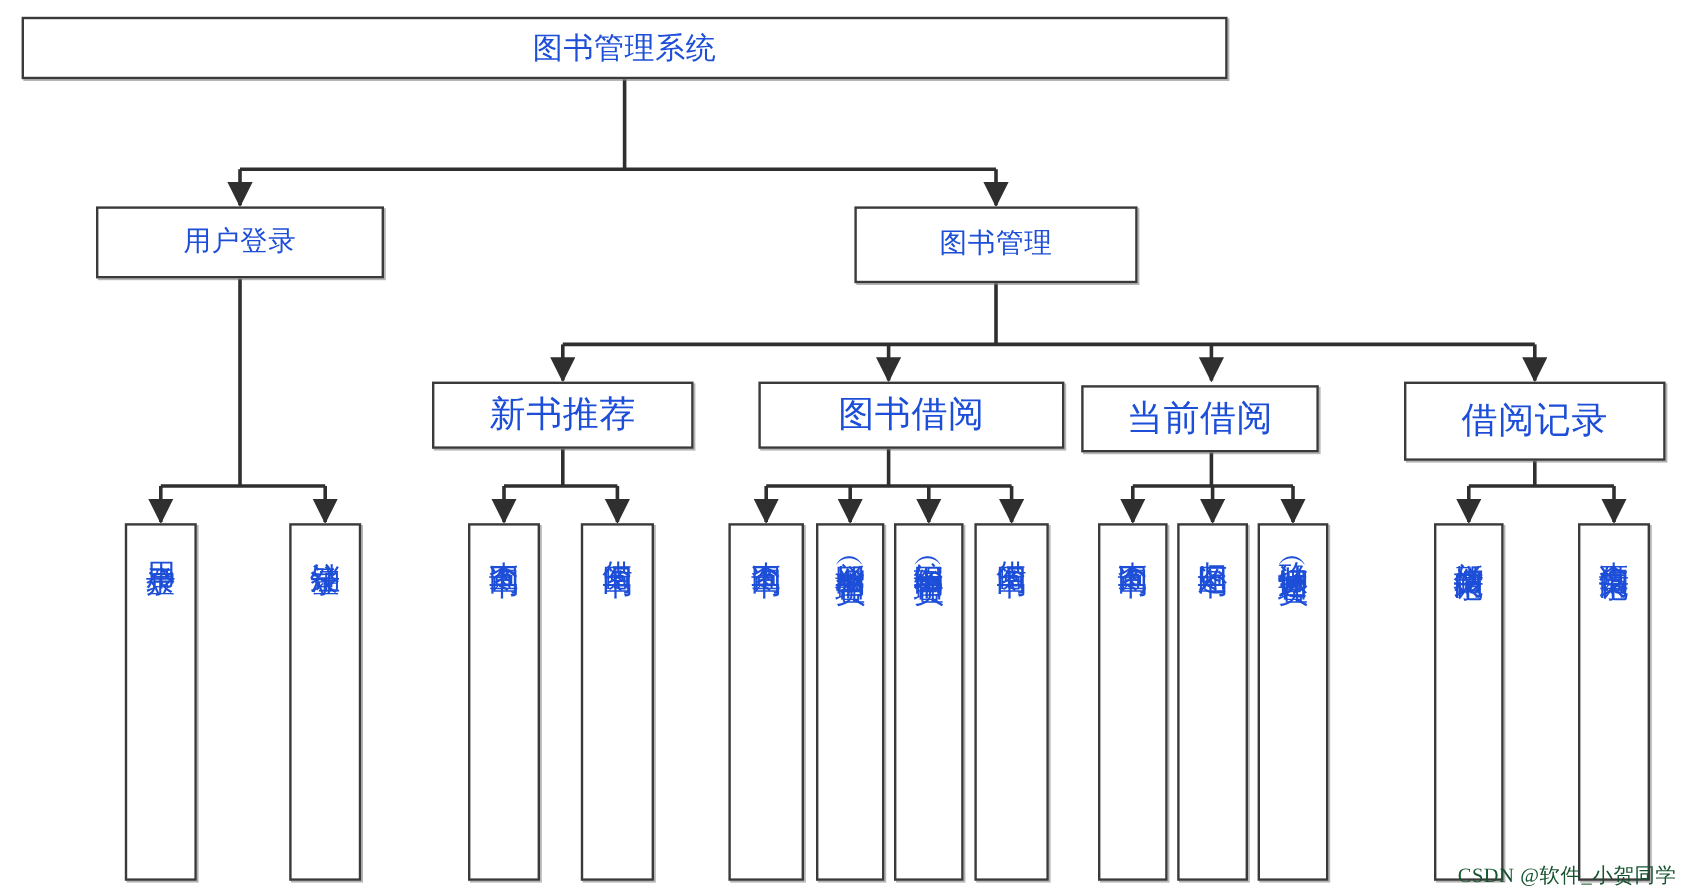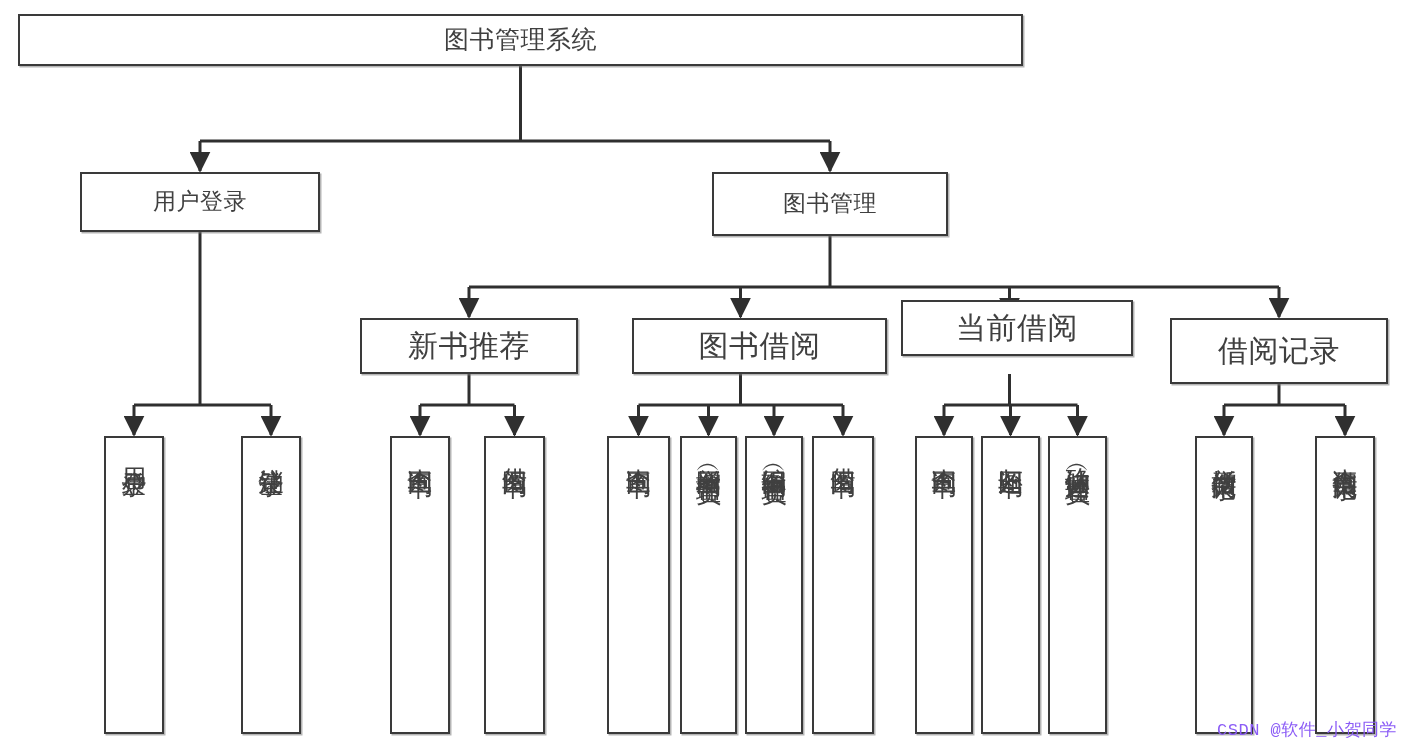--- a/index.html
+++ b/index.html
@@ -27,21 +27,21 @@
     pointer-events: none;
   }
   .node {
     position: absolute;
     box-sizing: border-box;
     border: 2px solid #3a3a3a;
     background: #ffffff;
     display: flex;
     align-items: center;
     justify-content: center;
-    color: #404040;
+    color: #1d4ed8;
     box-shadow: 1.5px 1.5px 0 rgba(120,120,120,0.55);
   }
   .node .label {
     display: block;
     text-align: center;
     line-height: 1.12;
     letter-spacing: 0.5px;
   }
   .node.root .label { font-size: 25px; }
   .node.l2 .label   { font-size: 23px; }
@@ -59,24 +59,24 @@
     font-size: 25px;
     line-height: 1.0;
     letter-spacing: 2px;
     white-space: pre;
   }
   #watermark {
     position: absolute;
     right: 8px;
     bottom: 6px;
     font-size: 17px;
-    color: #8b5cf6;
+    color: #14532d;
     letter-spacing: 0.5px;
     white-space: nowrap;
-    font-family: Liberation Mono, monospace;
+    font-family: Liberation Serif, serif;
   }
 </style>
 </head>
 <body>
 
 <div id="canvas">
   <svg id="edges" viewBox="0 0 1405 747" xmlns="http://www.w3.org/2000/svg">
     <defs>
       <marker id="arrow" viewBox="0 0 10 10" refX="9.2" refY="5" markerWidth="7" markerHeight="7" orient="auto-start-reverse">
         <path d="M 0 0 L 10 5 L 0 10 z" fill="#2f2f2f"></path>
@@ -128,21 +128,21 @@
       </div>
       <div class="node l2" style="left: 712px; top: 172px; width: 236px; height: 64px;">
         <span class="label">图书管理</span>
       </div>
       <div class="node l3" style="left: 360px; top: 318px; width: 218px; height: 56px;">
         <span class="label">新书推荐</span>
       </div>
       <div class="node l3" style="left: 632px; top: 318px; width: 255px; height: 56px;">
         <span class="label">图书借阅</span>
       </div>
-      <div class="node l3" style="left: 901px; top: 300px; width: 232px; height: 56px;">
+      <div class="node l3" style="left: 901px; top: 321px; width: 198px; height: 56px;">
         <span class="label">当前借阅</span>
       </div>
       <div class="node l3" style="left: 1170px; top: 318px; width: 218px; height: 66px;">
         <span class="label">借阅记录</span>
       </div>
       <div class="node leaf" style="left: 104px; top: 436px; width: 60px; height: 298px;">
         <span class="label">用户登录</span>
       </div>
       <div class="node leaf" style="left: 241px; top: 436px; width: 60px; height: 298px;">
         <span class="label">注销登录</span>

